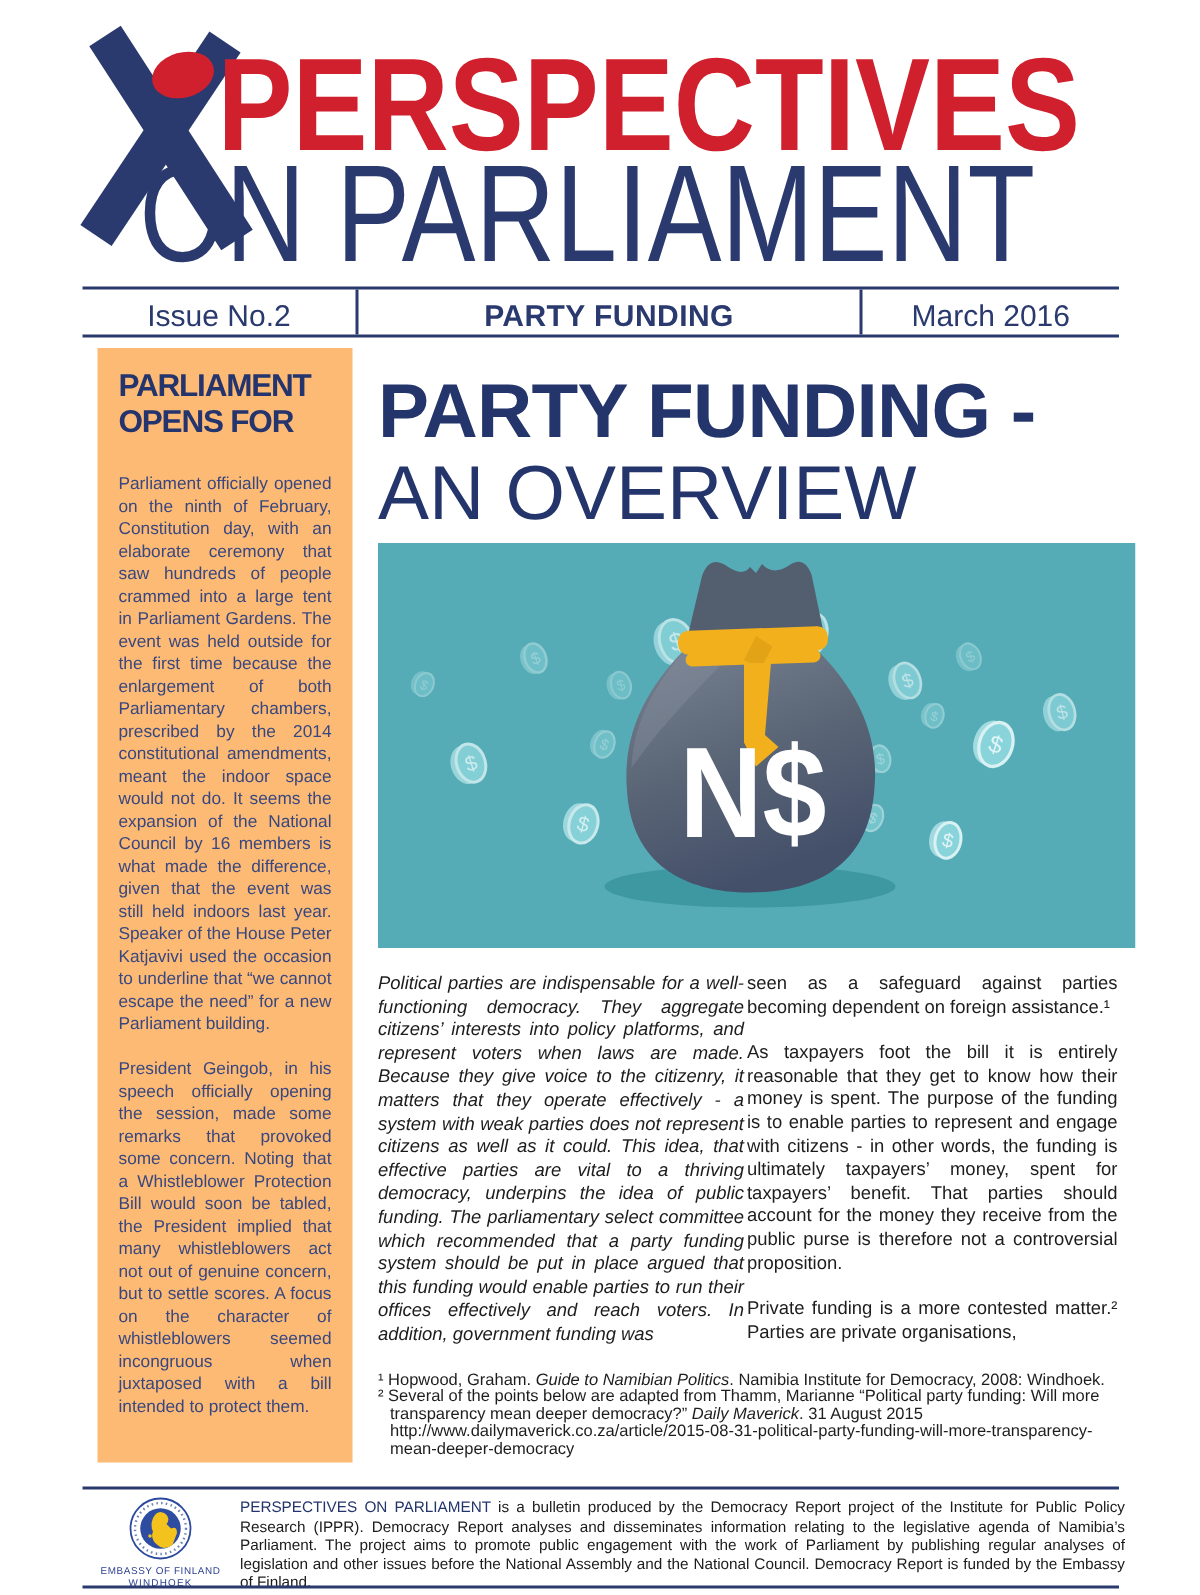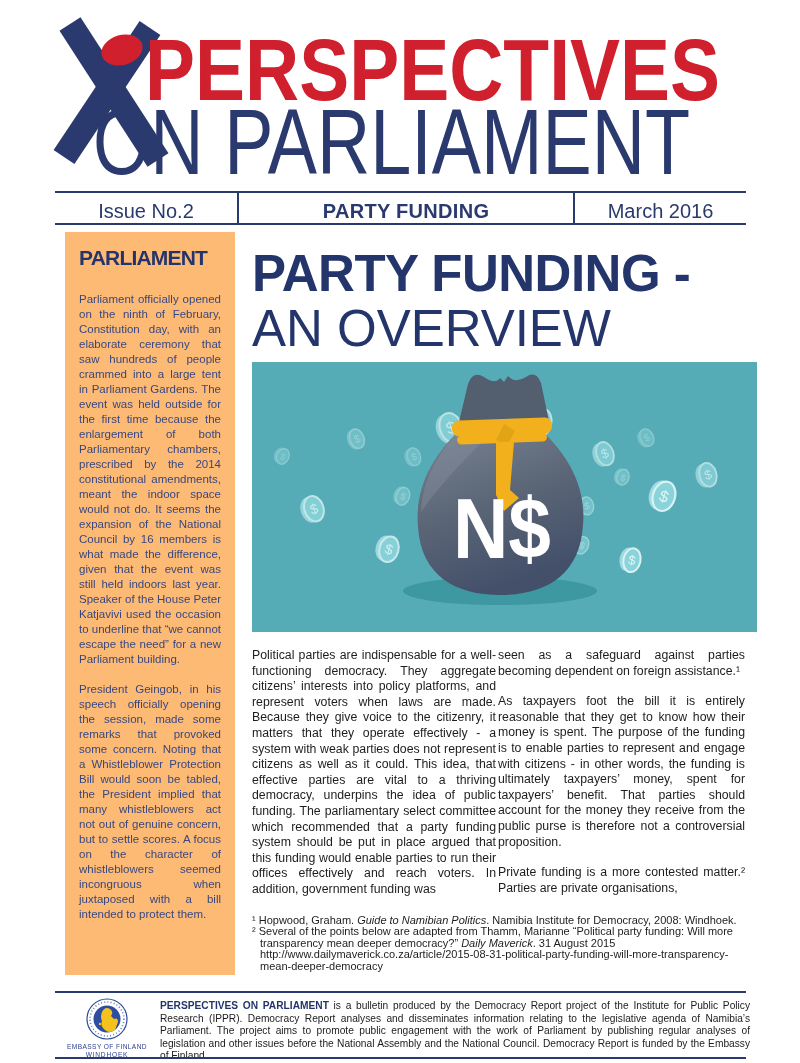--- a/index.html
+++ b/index.html
@@ -34,36 +34,36 @@
   }
   .sidebar .sb-body{margin-top:22px;}
   
   .headline{position:absolute;left:252px;top:246px;color:#24356b;font-size:51px;line-height:55px;white-space:nowrap;}
   .headline .hl-bold{font-weight:bold;letter-spacing:-.5px;}
   
   .illustration{position:absolute;left:252px;top:362px;width:505px;height:270px;}
   
   .col{position:absolute;top:648px;font-size:12.3px;line-height:15.6px;color:#1d1d1d;text-align:justify;}
   .col p{margin:0 0 15px 0;}
-  .col-left{left:252px;width:244px;}
+  .col-left{left:252px;width:244px;font-style:italic;}
   .col-right{left:498px;width:247px;}
   
   .footnotes{position:absolute;left:252px;top:915px;width:502px;font-size:11px;line-height:11.4px;color:#1d1d1d;}
   .footnote{padding-left:8px;text-indent:-8px;}
   .footnote i{font-style:italic;}
   
   .rule{position:absolute;background:#2a3a6e;height:2px;left:55px;width:691px;}
   .rule-footer-top{top:991px;}
   .rule-footer-bottom{top:1057px;}
   .footer-logo{position:absolute;left:52px;top:997px;width:110px;height:62px;}
   .footer-text{
     position:absolute;left:160px;top:1000px;width:590px;
     font-size:10.2px;line-height:12.6px;color:#1b1b1b;text-align:justify;
   }
-  .footer-text b{color:#24356b;font-weight:bold;}
+  .footer-text b{color:#24356b;font-weight:normal;}
 </style>
 </head>
 <body>
 
 <div class="page">
 
   <svg class="masthead-svg" viewBox="0 0 800 192">
     <g>
       <line x1="70" y1="24" x2="158" y2="160" stroke="#2b3a6e" stroke-width="25"></line>
       <line x1="150" y1="28" x2="64" y2="157" stroke="#2b3a6e" stroke-width="25"></line>
@@ -76,20 +76,21 @@
   <div class="issue-bar">
     <div class="issue-cell cell-issue">Issue No.2</div>
     <div class="vdiv"></div>
     <div class="issue-cell cell-topic">PARTY FUNDING</div>
     <div class="vdiv"></div>
     <div class="issue-cell cell-date">March 2016</div>
   </div>
 
   <aside class="sidebar">
     <div class="sb-t1">PARLIAMENT</div>
+    <div class="sb-t1">OPENS FOR</div>
     <p class="sb-body">Parliament officially opened on the ninth of February, Constitution day, with an elaborate ceremony that saw hundreds of people crammed into a large tent in Parliament Gardens. The event was held outside for the first time because the enlargement of both Parliamentary chambers, prescribed by the 2014 constitutional amendments, meant the indoor space would not do. It seems the expansion of the National Council by 16 members is what made the difference, given that the event was still held indoors last year. Speaker of the House Peter Katjavivi used the occasion to underline that “we cannot escape the need” for a new Parliament building.</p>
     <p>President Geingob, in his speech officially opening the session, made some remarks that provoked some concern. Noting that a Whistleblower Protection Bill would soon be tabled, the President implied that many whistleblowers act not out of genuine concern, but to settle scores. A focus on the character of whistleblowers seemed incongruous when juxtaposed with a bill intended to protect them.</p>
   </aside>
 
   <div class="headline">
     <div class="hl-bold">PARTY FUNDING -</div>
     <div>AN OVERVIEW</div>
   </div>
 
   <svg class="illustration" viewBox="0 0 505 270">

